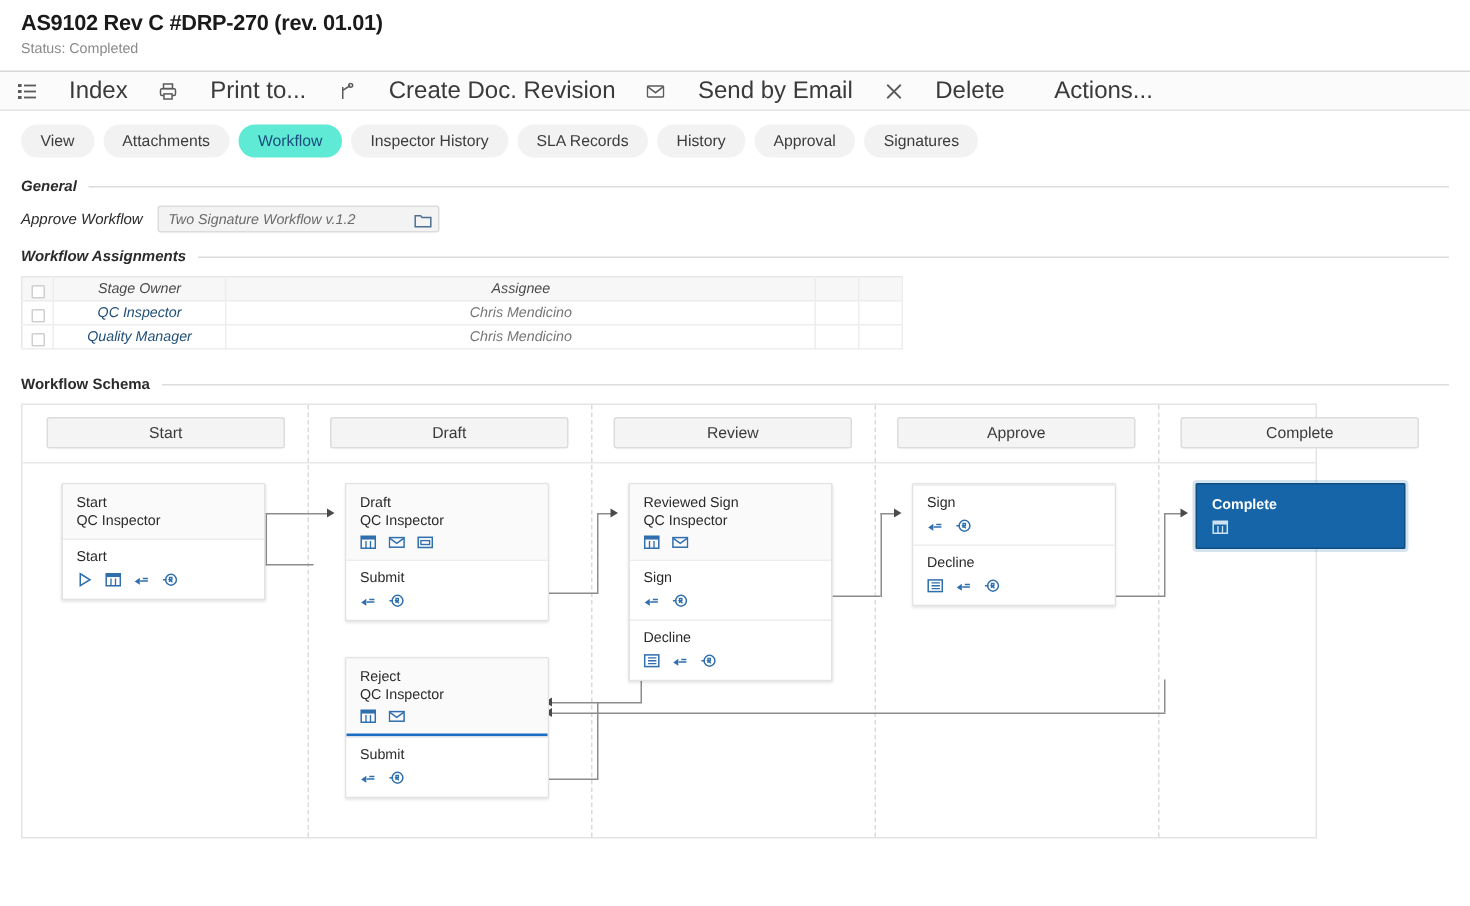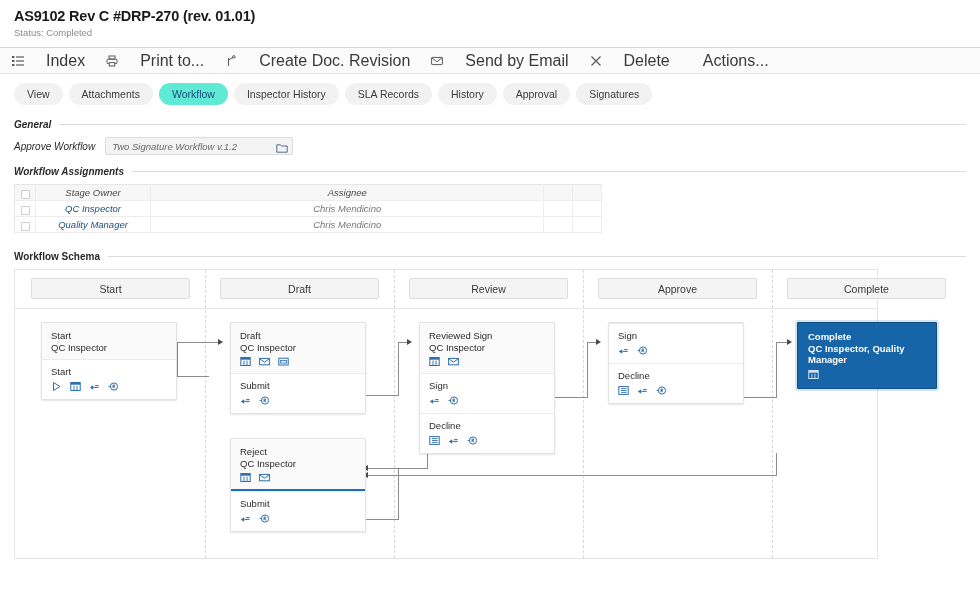--- a/index.html
+++ b/index.html
@@ -558,21 +558,20 @@
               <path d="M0.6 5.5 L3 5.5 M5 7 L5 4 L6.6 4 L6.6 5.5 L5 5.5 L7 7.2" stroke="#2f6fad" stroke-width="0.9" fill="none"></path>
             </svg>
           </span>
         </div>
       </div>
     </div>
 
     <div class="node complete" style="left:782px; top:52px; width:140px;">
       <div class="node-head">
         <div class="node-title">Complete</div>
-        <div class="node-sub">QC Inspector, Quality Manager</div>
         <div class="icorow">
           <span class="ico">
             <svg viewBox="0 0 11 11" width="11" height="11">
               <rect x="0.8" y="1.5" width="9.4" height="8" fill="none" stroke="#cfe2f3" stroke-width="1"></rect>
               <rect x="0.8" y="1.5" width="9.4" height="2.2" fill="#cfe2f3"></rect>
               <path d="M4 4.6 L4 9.5 M7 4.6 L7 9.5" stroke="#cfe2f3" stroke-width="0.9"></path>
             </svg>
           </span>
         </div>
       </div>

